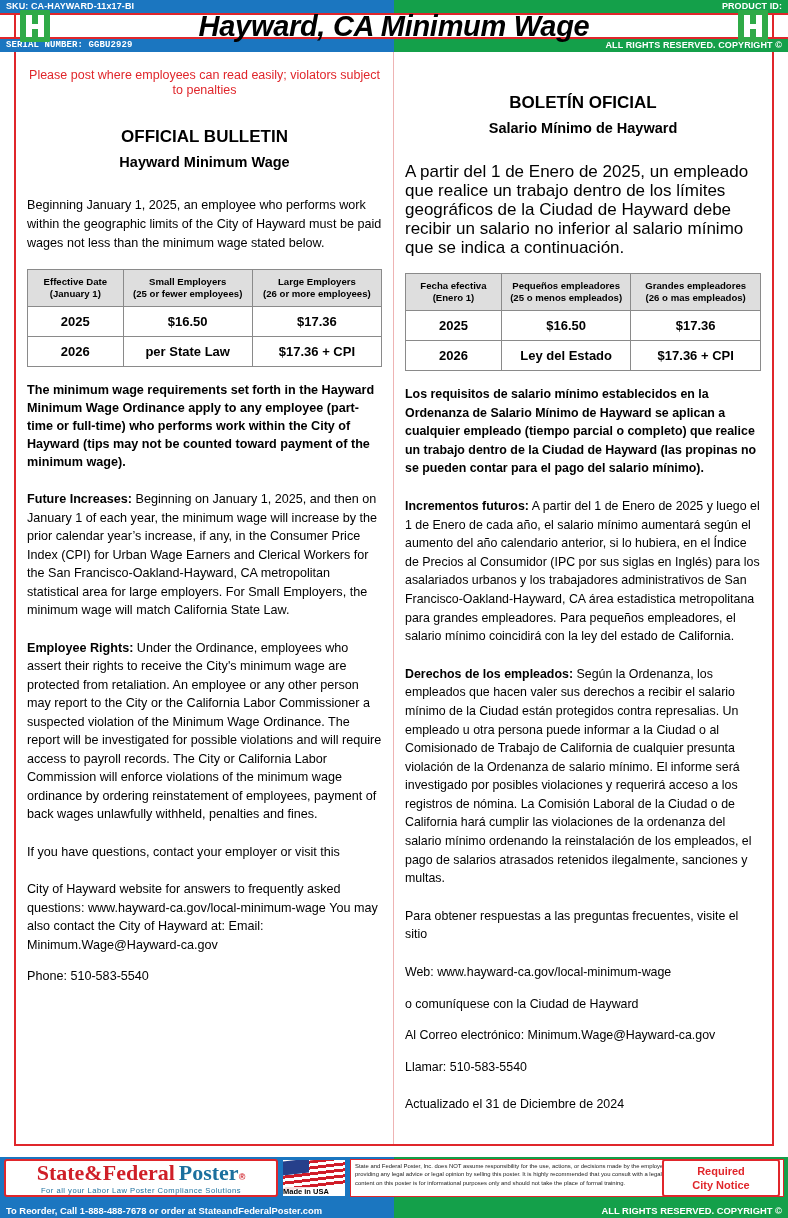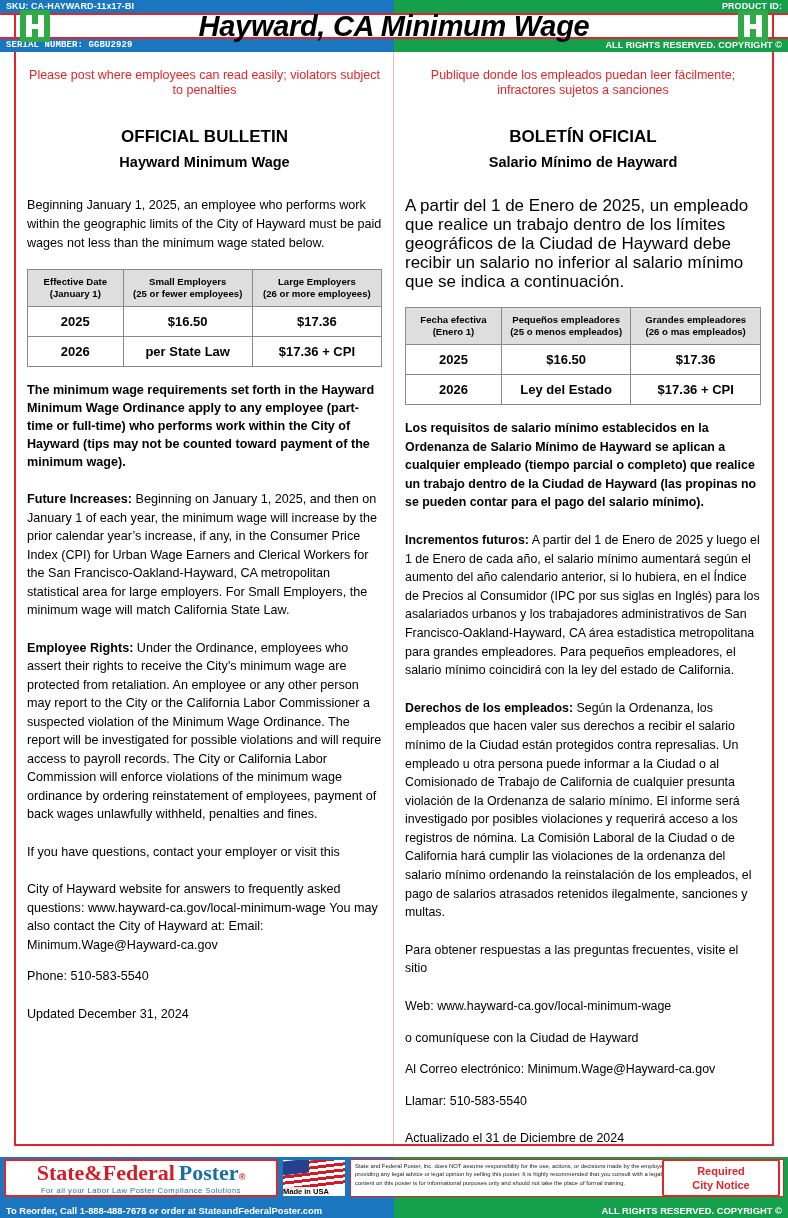--- a/index.html
+++ b/index.html
@@ -238,25 +238,23 @@
         <b>Future Increases:</b><span> Beginning on January 1, 2025, and then on January 1 of each year, the minimum wage will increase by the prior calendar year’s increase, if any, in the Consumer Price Index (CPI) for Urban Wage Earners and Clerical Workers for the San Francisco-Oakland-Hayward, CA metropolitan statistical area for large employers. For Small Employers, the minimum wage will match California State Law.</span>
       </div>
 
       <div class="para gap">
         <b>Employee Rights:</b><span> Under the Ordinance, employees who assert their rights to receive the City's minimum wage are protected from retaliation. An employee or any other person may report to the City or the California Labor Commissioner a suspected violation of the Minimum Wage Ordinance. The report will be investigated for possible violations and will require access to payroll records. The City or California Labor Commission will enforce violations of the minimum wage ordinance by ordering reinstatement of employees, payment of back wages unlawfully withheld, penalties and fines.</span>
       </div>
 
       <div class="para gap">If you have questions, contact your employer or visit this</div>
       <div class="para gap">City of Hayward website for answers to frequently asked questions: www.hayward-ca.gov/local-minimum-wage You may also contact the City of Hayward at: Email: Minimum.Wage@Hayward-ca.gov</div>
       <div class="para tight">Phone: 510-583-5540</div>
-      <div class="para gap">Updated December 31, 2024</div>
     </div>
 
     <div class="col es">
-      <div class="notice">Publique donde los empleados puedan leer fácilmente; infractores sujetos a sanciones</div>
       <div class="bulletin">BOLETÍN OFICIAL</div>
       <div class="bulletin2">Salario Mínimo de Hayward</div>
       <div class="intro">A partir del 1 de Enero de 2025, un empleado que realice un trabajo dentro de los límites geográficos de la Ciudad de Hayward debe recibir un salario no inferior al salario mínimo que se indica a continuación.</div>
 
       <table class="wage">
         <colgroup>
             <col class="c1">
             <col class="c2">
             <col class="c3">
           </colgroup>

